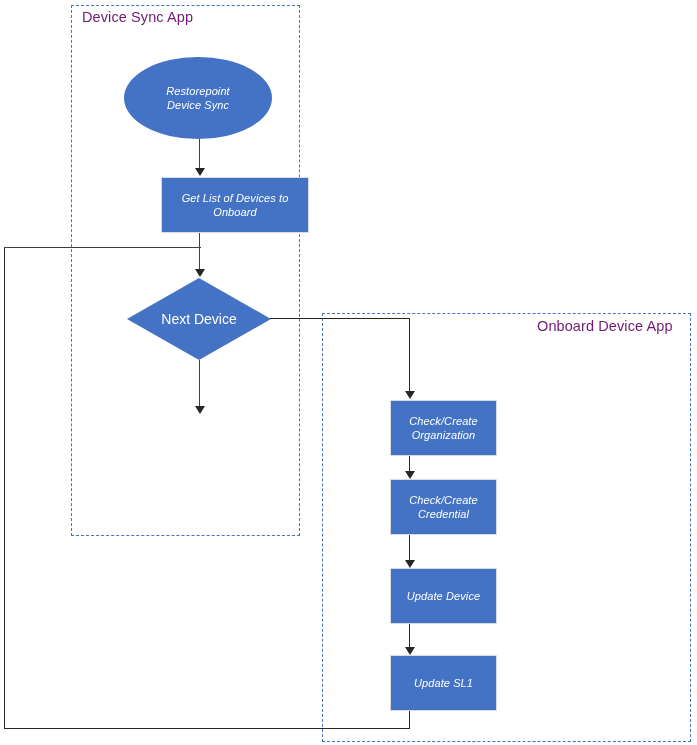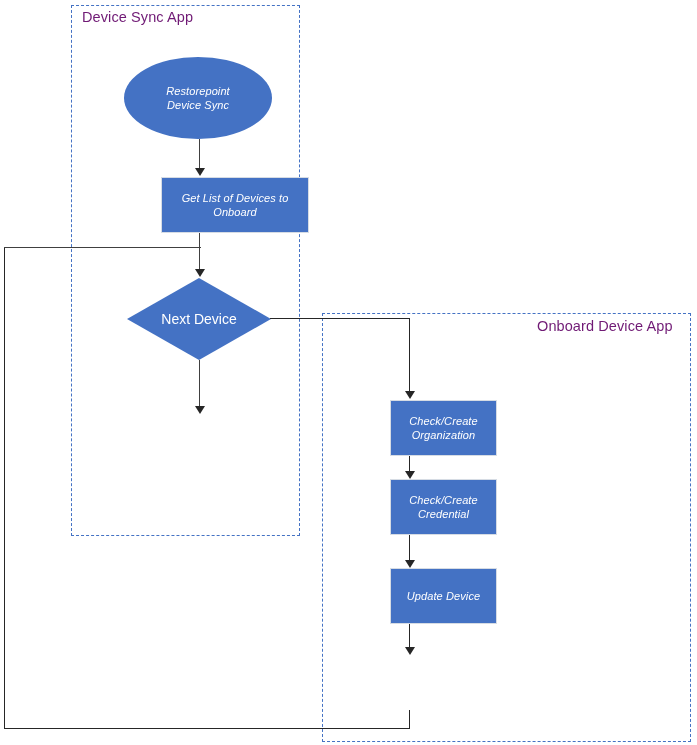--- a/index.html
+++ b/index.html
@@ -166,14 +166,17 @@
   <div class="conn-v dark" style="left:409px; top:535px; height:26px;"></div>
   <div class="arrowhead" style="left:405px; top:560px;"></div>
 
   <div class="node process" style="left:356px; top:568px; width:107px; height:56px;">
     <span class="label">Update Device</span>
   </div>
 
   <div class="conn-v dark" style="left:409px; top:624px; height:24px;"></div>
   <div class="arrowhead" style="left:405px; top:647px;"></div>
 
+  <div class="node process" style="left:356px; top:655px; width:107px; height:56px;">
+    <span class="label">Update SL1</span>
+  </div>
 
 </div>
 
 </body></html>

